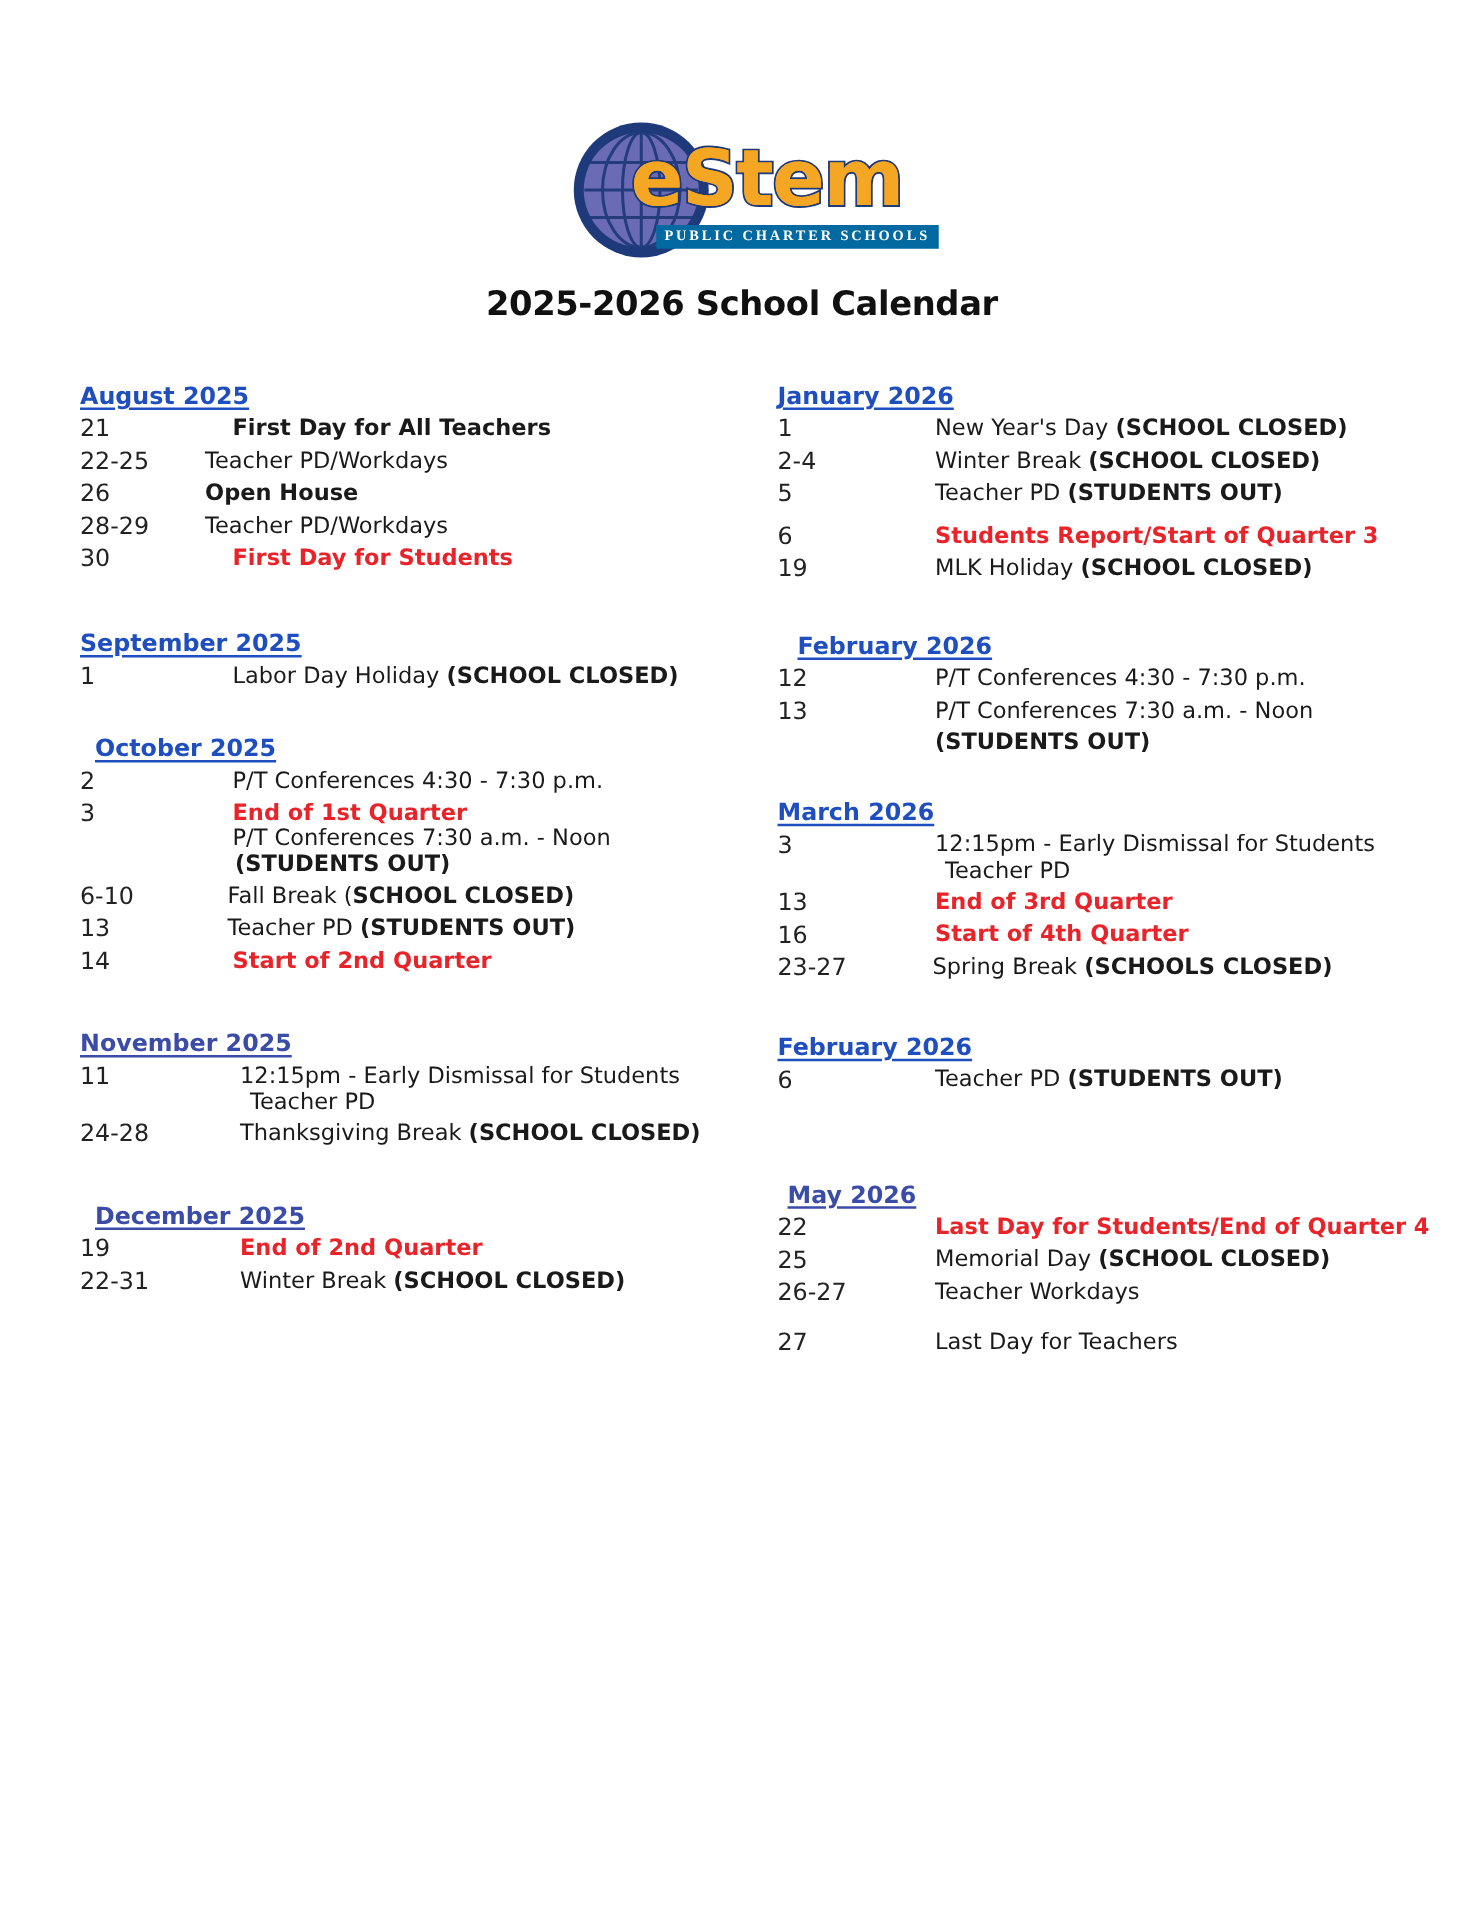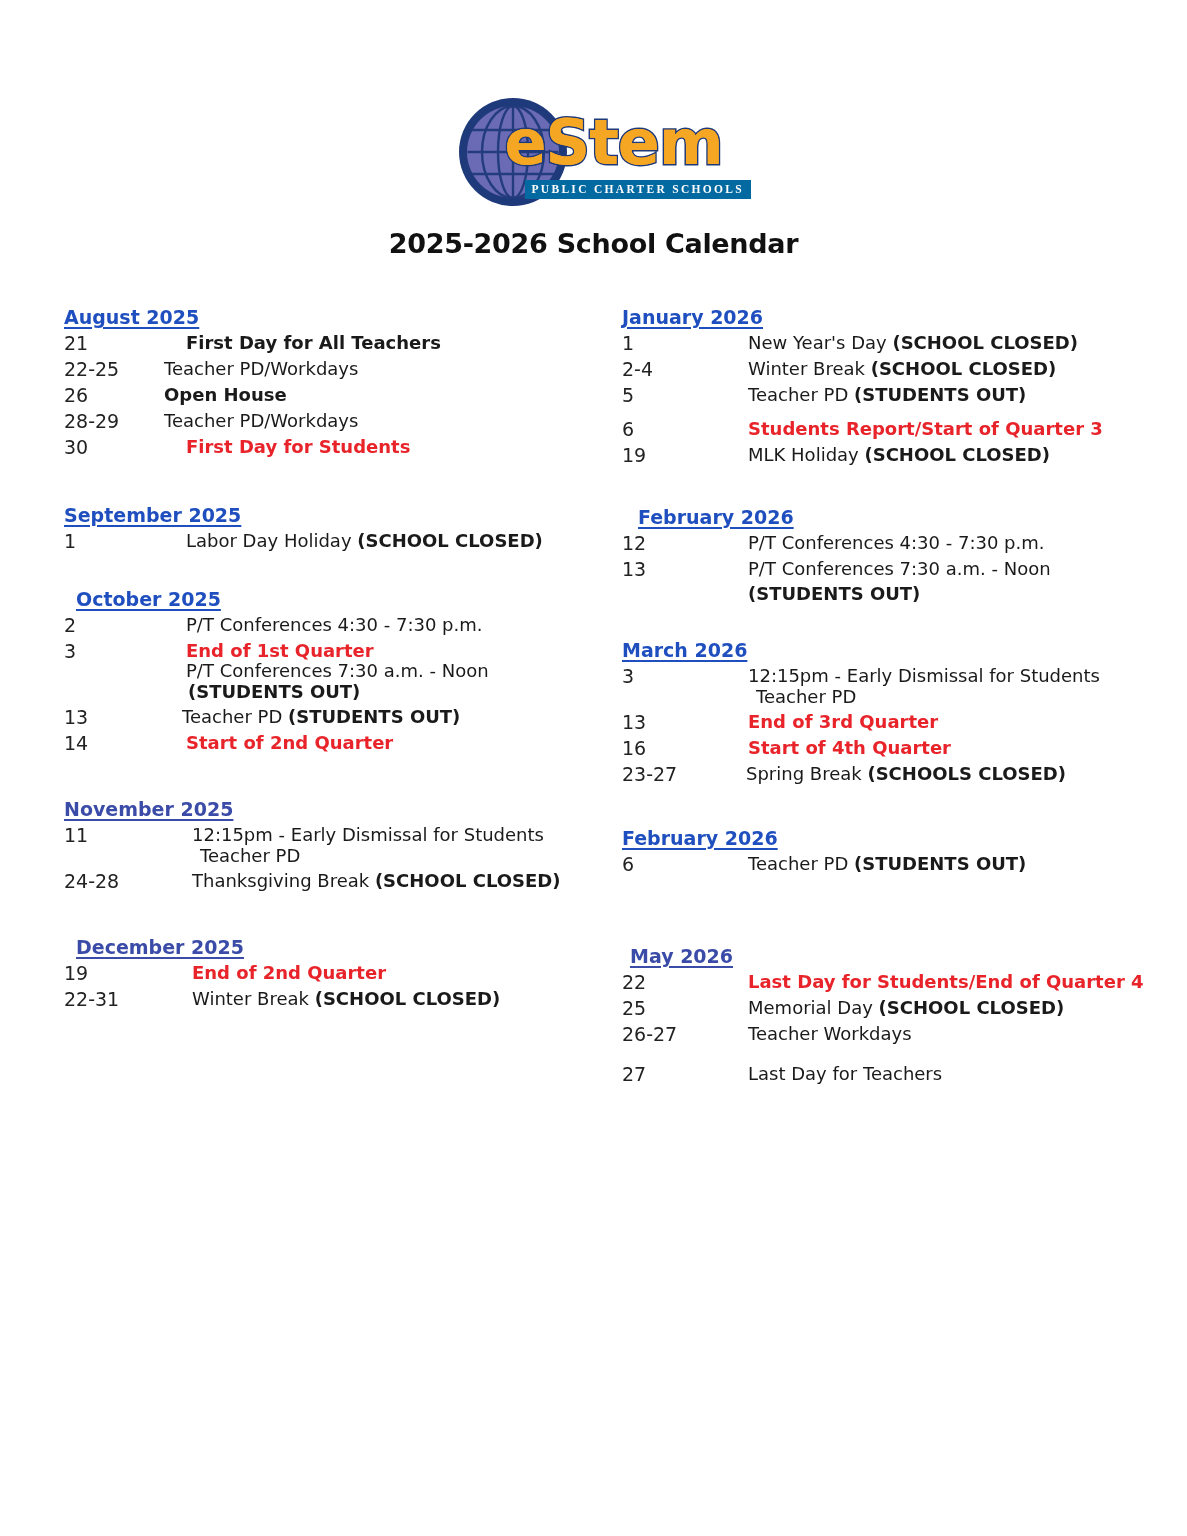--- a/index.html
+++ b/index.html
@@ -207,20 +207,24 @@
       <div class="month-block" style="margin-top: 36px;"><div class="month-head" style="margin-left: 12px;">October 2025</div><div class="rows">
           <div class="row" style="margin-top: 6px;">
             <div class="day">2</div>
             <div class="desc" style="margin-left: 22px;"><span>P/T Conferences 4:30 - 7:30 p.m.</span></div>
           </div>
           <div class="row" style="margin-top: 6px;">
             <div class="day">3</div>
             <div class="desc red" style="margin-left: 22px;"><span>End of  1st Quarter</span><span class="sub" style="margin-top: 2px; color: rgb(26, 26, 26); font-weight: 400; margin-left: 0px;">P/T Conferences 7:30 a.m. - Noon</span><span class="sub" style="margin-top: 2px; color: rgb(26, 26, 26); font-weight: 700; margin-left: 2px;">(STUDENTS OUT)</span></div>
           </div>
           <div class="row" style="margin-top: 6px;">
+            <div class="day">6-10</div>
+            <div class="desc" style="margin-left: 18px;"><span>Fall Break (</span><b>SCHOOL CLOSED)</b></div>
+          </div>
+          <div class="row" style="margin-top: 6px;">
             <div class="day">13</div>
             <div class="desc" style="margin-left: 18px;"><span>Teacher PD </span><b>(STUDENTS OUT)</b></div>
           </div>
           <div class="row" style="margin-top: 6px;">
             <div class="day">14</div>
             <div class="desc red" style="margin-left: 22px;"><span>Start of 2nd Quarter</span></div>
           </div>
         </div></div>
       <div class="month-block" style="margin-top: 44px;"><div class="month-head purple" style="margin-left: 0px;">November 2025</div><div class="rows">
           <div class="row" style="margin-top: 6px;">

